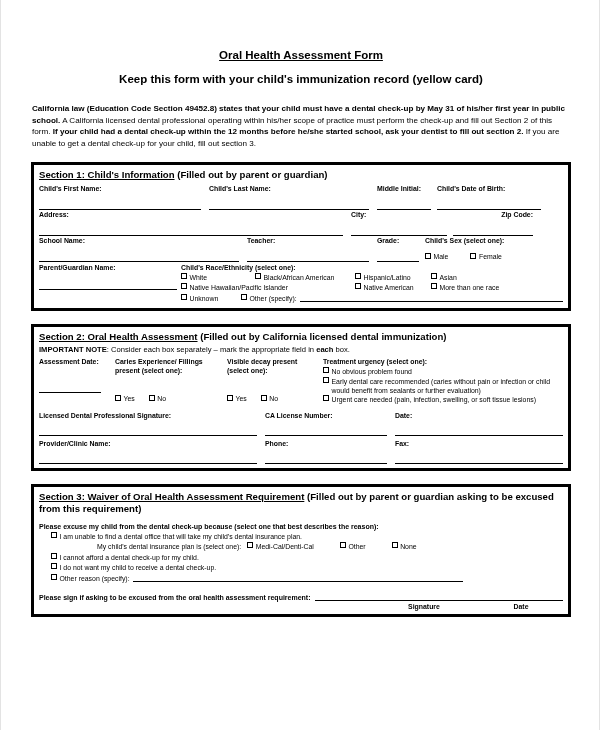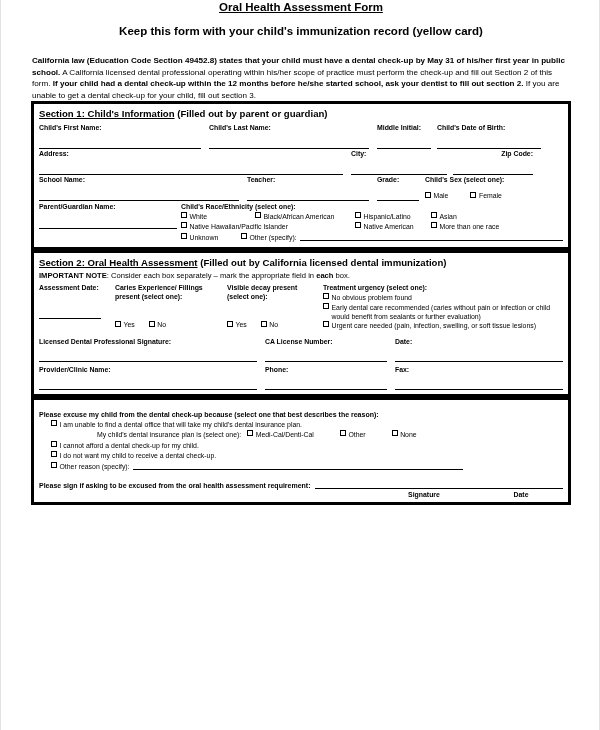--- a/index.html
+++ b/index.html
@@ -23,21 +23,21 @@
   }
   #sheet {
     position: absolute;
     left: 0; top: 0;
     width: 600px;
     height: 730px;
     padding: 0 30px;
   }
 
   
-  .title-wrap { text-align: center; }
+  .title-wrap { padding-top: 48px; text-align: center; }
   .doc-title {
     font-size: 11.5px;
     font-weight: bold;
     text-decoration: underline;
     line-height: 15px;
     letter-spacing: 0px;
   }
   .doc-subtitle {
     font-size: 11.5px;
     font-weight: bold;
@@ -51,20 +51,21 @@
     font-size: 8.1px;
     line-height: 11.6px;
     text-align: left;
     padding: 0 1px;
   }
   .intro b { font-weight: bold; }
 
   
   .section {
     border: 3px solid #000;
+    margin-top: 13px;
     padding: 4px 5px 4px 5px;
     background: #fff;
   }
   .sec-head {
     font-size: 9.6px;
     font-weight: bold;
     line-height: 12.5px;
     margin-bottom: 2px;
   }
   .sec-head .u { text-decoration: underline; }
@@ -363,20 +364,23 @@
           <div class="field-line" style="height:16px"></div>
         </div>
         <div class="sg3">
           <div class="lbl">Fax:</div>
           <div class="field-line" style="height:16px"></div>
         </div>
       </div>
     </div>
 
     <div class="section">
+      <div class="sec-head">
+        <span class="u">Section 3: Waiver of Oral Health Assessment Requirement</span><span> (Filled out by parent or guardian asking to be excused from this requirement)</span>
+      </div>
 
       <div class="s3-intro">Please excuse my child from the dental check-up because (select one that best describes the reason):</div>
 
       <div class="s3-item">
         <span class="cb"></span>
         <span>I am unable to find a dental office that will take my child's dental insurance plan.</span>
       </div>
 
       <div class="s3-sub">
         <span>My child's dental insurance plan is (select one):</span>

